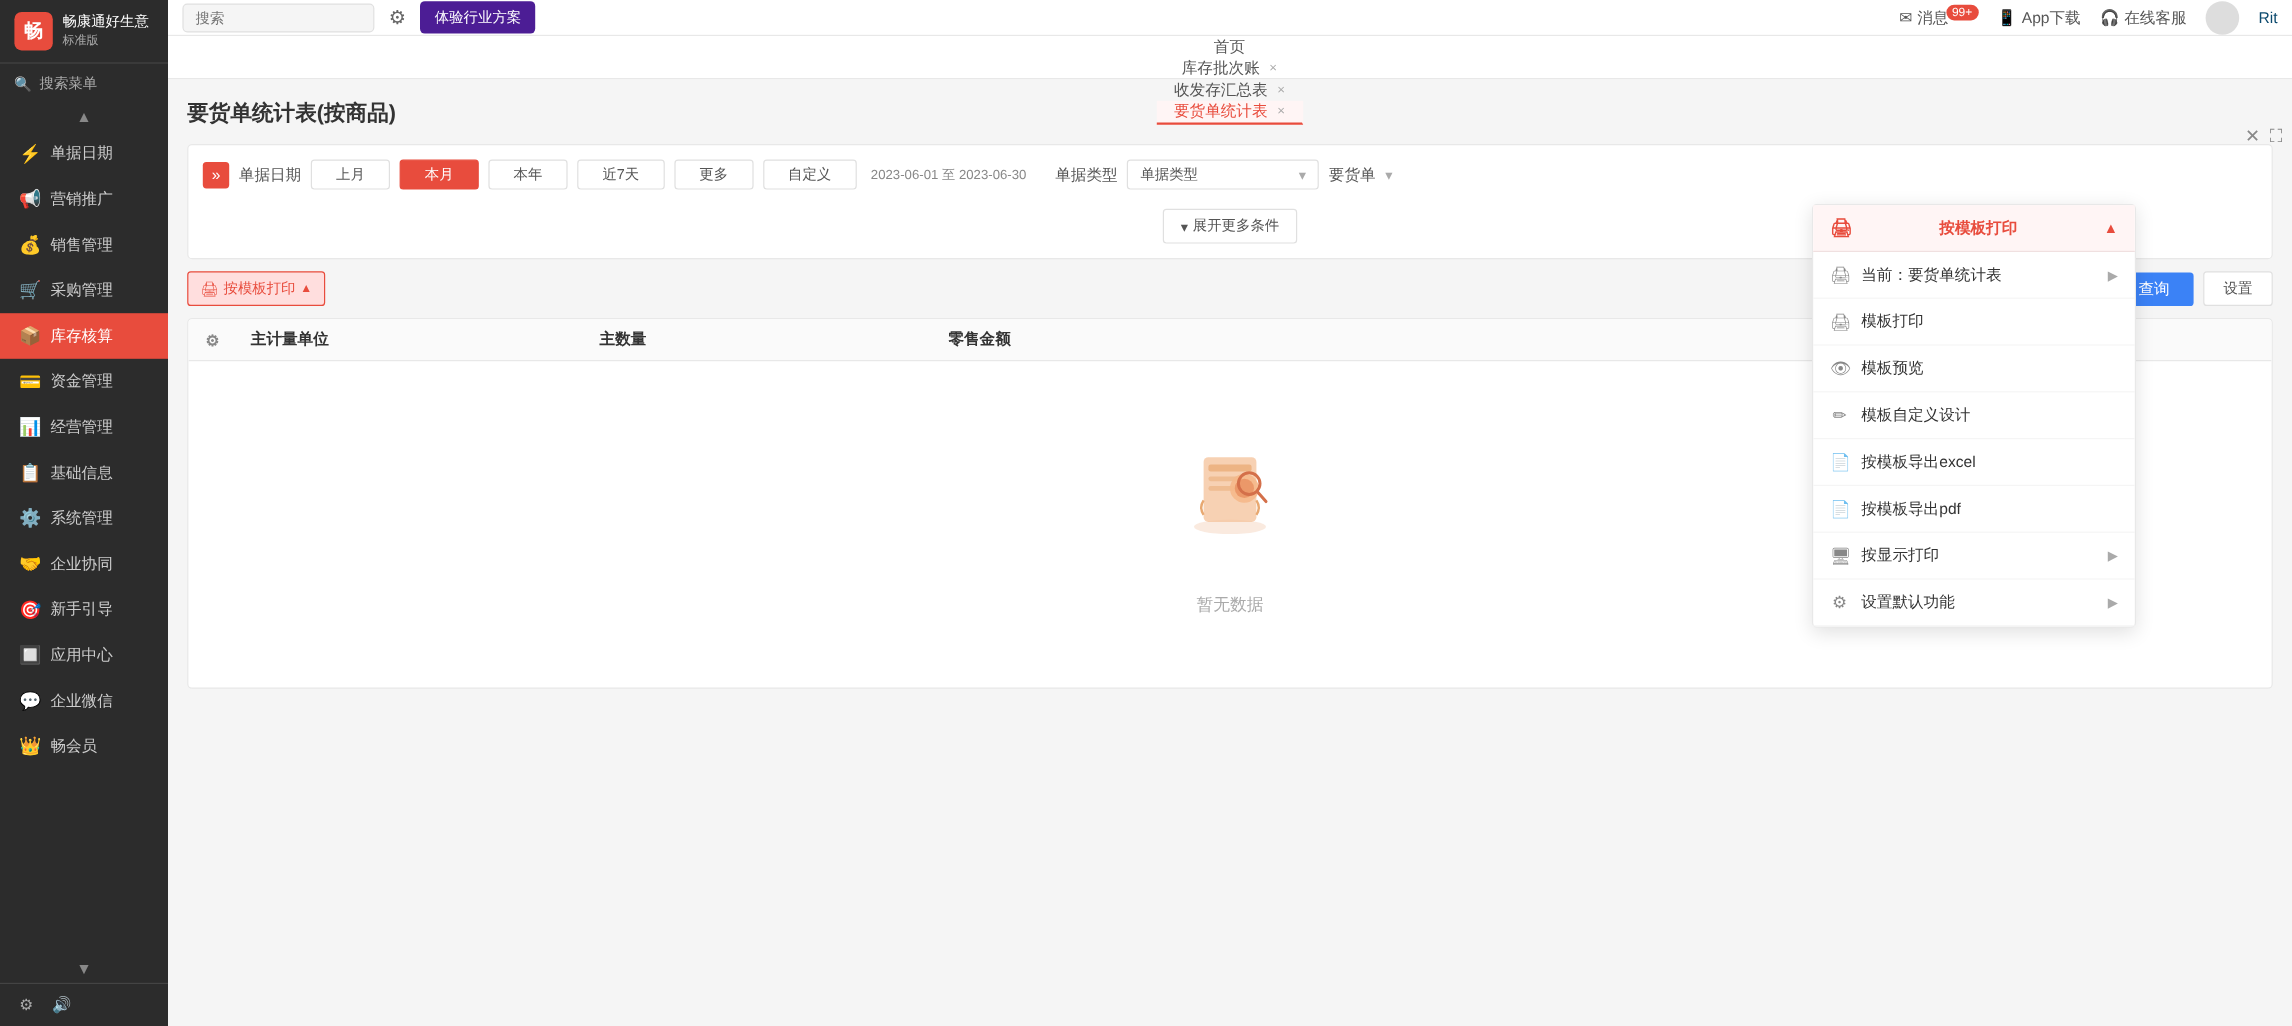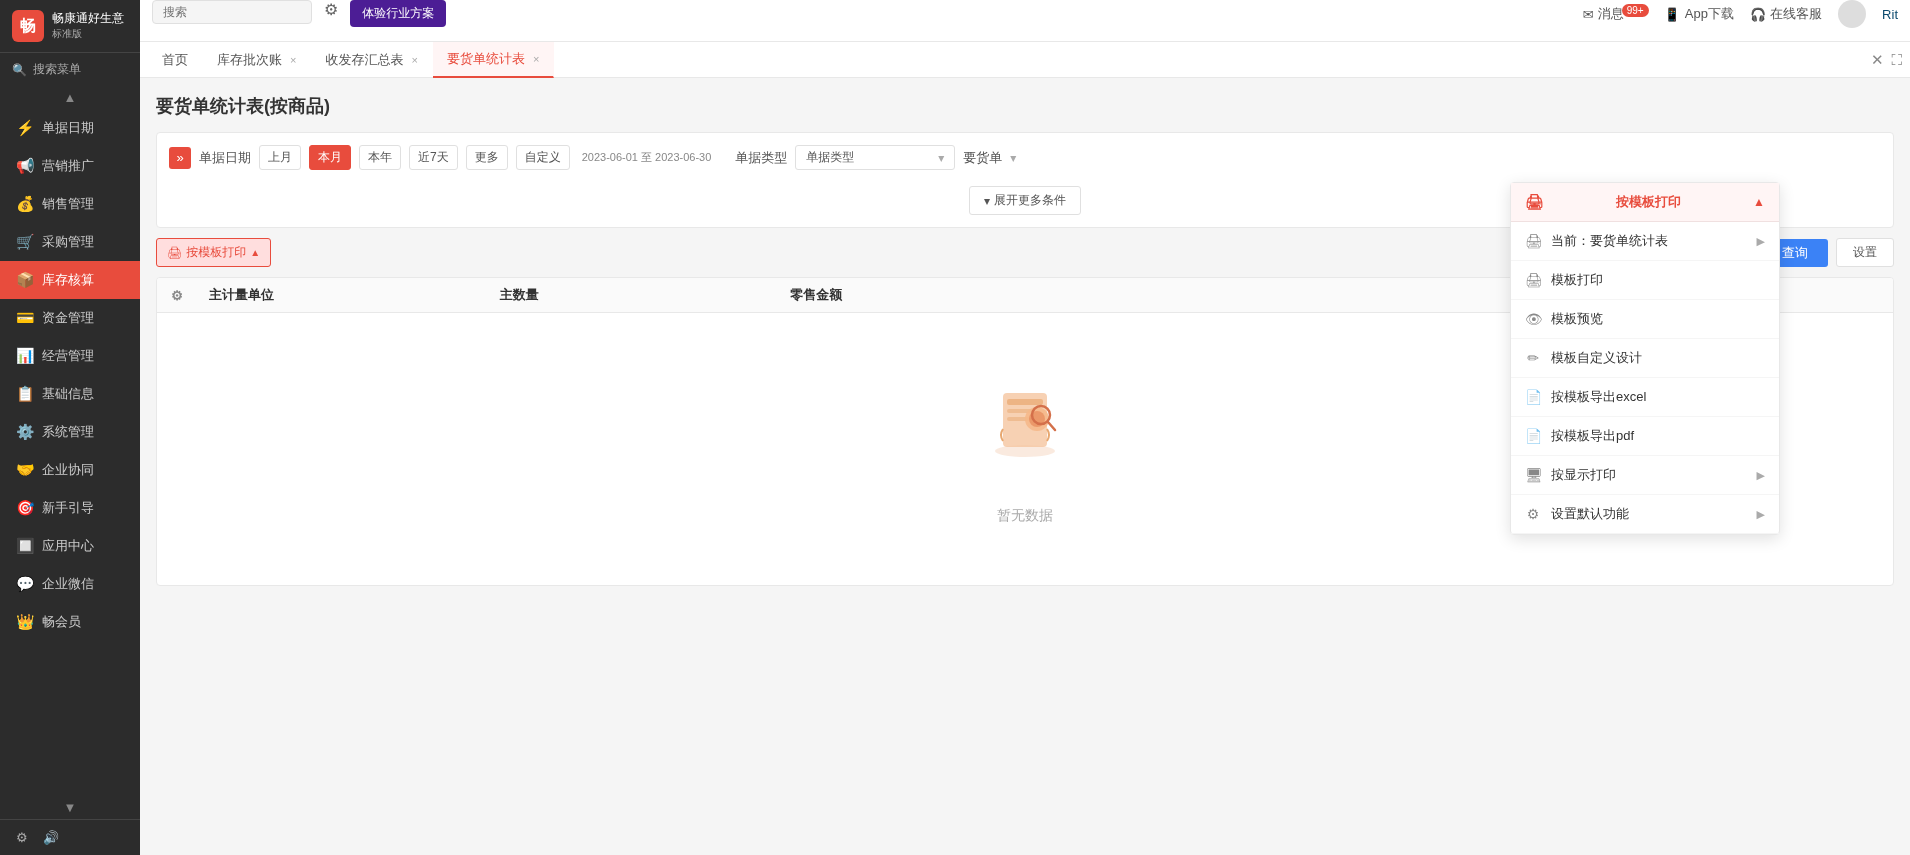--- a/index.html
+++ b/index.html
@@ -76,25 +76,25 @@
     
     .main {
       flex: 1;
       display: flex;
       flex-direction: column;
       overflow: hidden;
     }
 
     
     .topbar {
-      height: 42px;
+      height: 30px;
       background: #fff;
       border-bottom: 1px solid #e8e8e8;
       display: flex;
-      align-items: flex-start;
+      align-items: center;
       padding: 0 12px;
       gap: 8px;
     }
     .topbar-search-box {
       background: #f5f5f5;
       border: 1px solid #e0e0e0;
       border-radius: 4px;
       padding: 4px 10px;
       font-size: 12px;
       color: #999;
@@ -151,20 +151,21 @@
     
     .tabs-bar {
       background: #fff;
       border-bottom: 1px solid #e8e8e8;
       display: flex;
       align-items: center;
       padding: 0 8px;
       height: 36px;
       gap: 0;
       position: relative;
+      flex-direction: column;
     }
     .tab-item {
       display: flex;
       align-items: center;
       gap: 6px;
       padding: 0 14px;
       height: 36px;
       cursor: pointer;
       font-size: 13px;
       color: #555;
@@ -232,21 +233,21 @@
       width: 22px;
       height: 22px;
       font-size: 13px;
       cursor: pointer;
       display: flex;
       align-items: center;
       justify-content: center;
     }
     .filter-label { color: #555; font-size: 13px; white-space: nowrap; }
     .date-btn {
-      padding: 3px 8px;
+      padding: 3px 20px;
       border: 1px solid #e0e0e0;
       border-radius: 3px;
       cursor: pointer;
       font-size: 12px;
       color: #555;
       background: #fff;
     }
     .date-btn.active {
       background: #e84c3d;
       color: #fff;

